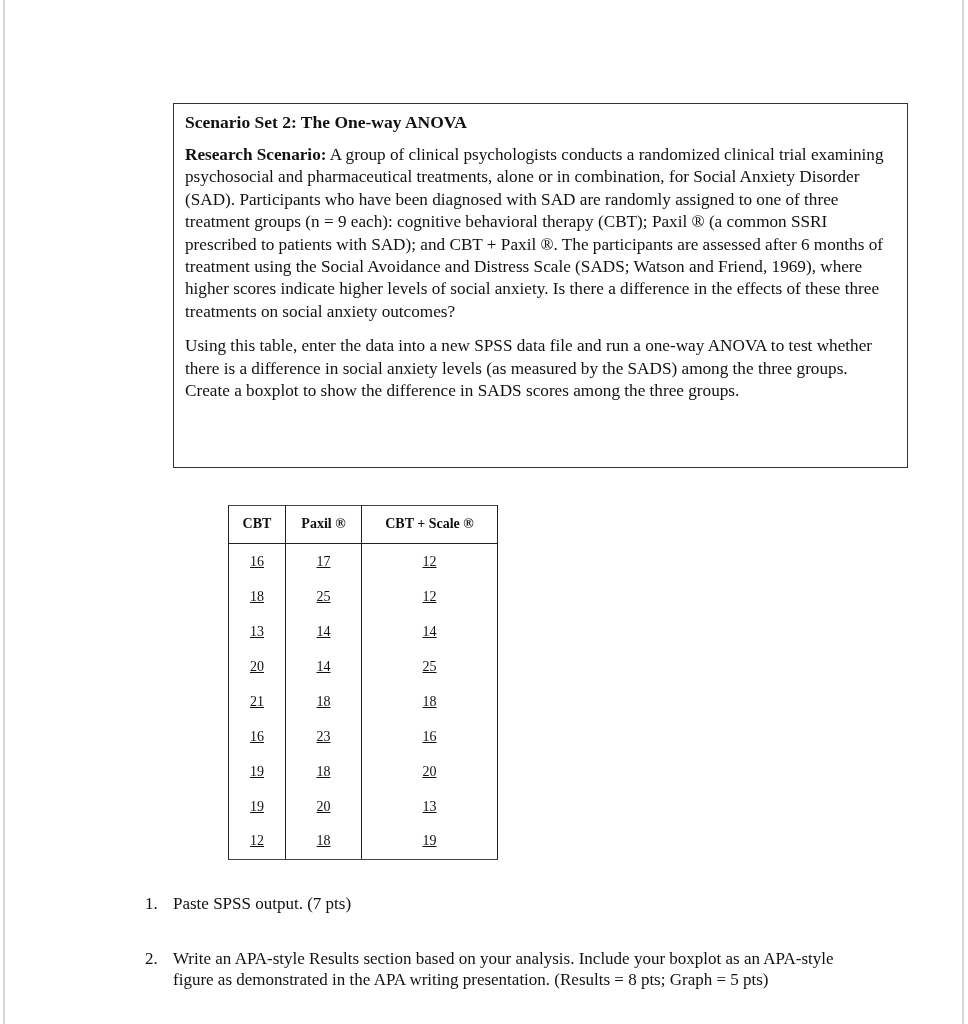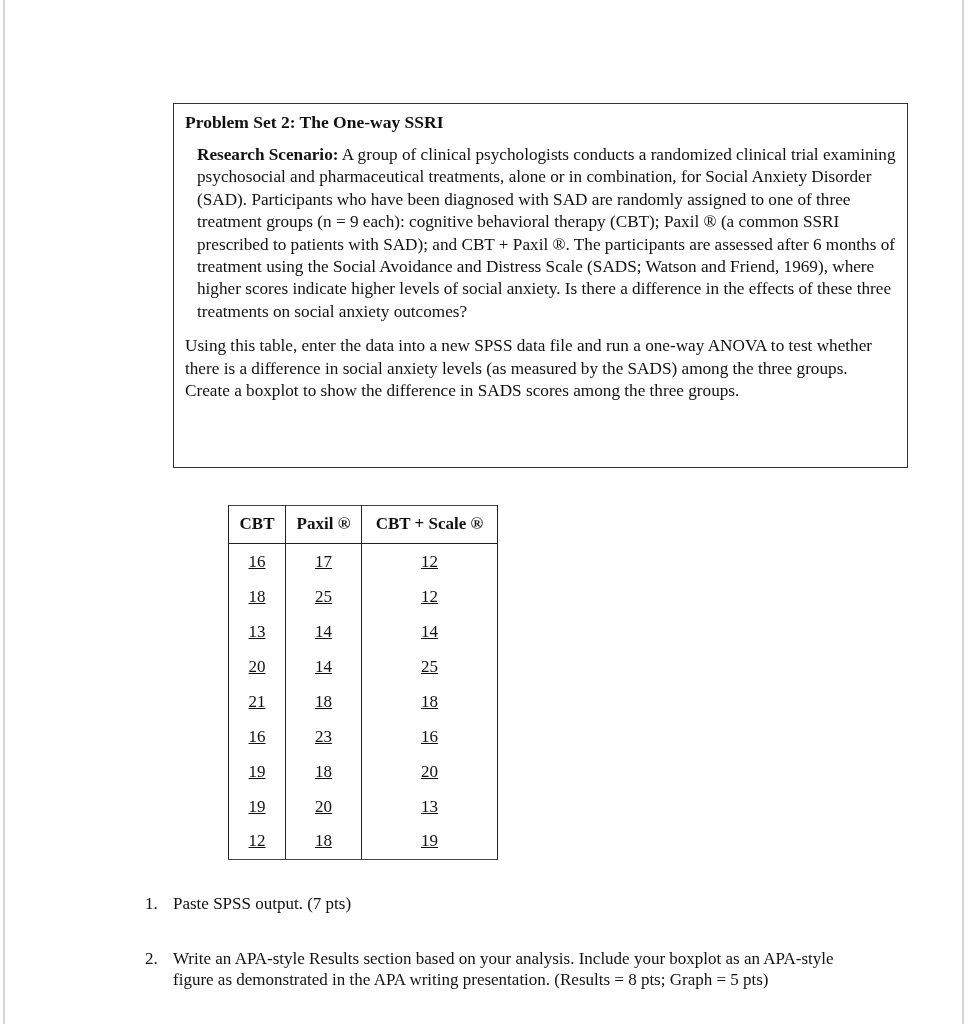--- a/index.html
+++ b/index.html
@@ -39,35 +39,35 @@
     }
     .problem-title {
       font-weight: bold;
       font-size: 17.5px;
       line-height: 22px;
       margin: 0 0 11px 0;
     }
     .scenario {
       font-size: 17.2px;
       line-height: 22.4px;
-      margin: 0 0 12px 12px;
+      margin: 0 0 12px 0;
     }
     .scenario b { font-weight: bold; }
     .instructions {
       font-weight: normal;
       font-size: 17.2px;
       line-height: 22.6px;
       margin: 0;
     }
     .data-table {
       position: absolute;
       left: 228px;
       top: 505px;
       border-collapse: collapse;
-      font-size: 17px;
+      font-size: 14px;
     }
     .data-table th, .data-table td {
       border-left: 1px solid #222222;
       border-right: 1px solid #222222;
       text-align: center;
       padding: 0;
     }
     .data-table th {
       font-weight: bold;
       height: 35px;
@@ -109,21 +109,21 @@
       flex: 1;
     }
   </style>
 </head>
 <body>
 
 <div class="page-edge-left"></div>
 <div class="page-edge-right"></div>
 
 <div class="problem-box">
-  <p class="problem-title">Problem Set 2: The One-way SSRI</p>
+  <p class="problem-title">Scenario Set 2: The One-way ANOVA</p>
   <p class="scenario"><b>Research Scenario:</b><span> A group of clinical psychologists conducts a randomized clinical trial examining psychosocial and pharmaceutical treatments, alone or in combination, for Social Anxiety Disorder (SAD). Participants who have been diagnosed with SAD are randomly assigned to one of three treatment groups (n = 9 each): cognitive behavioral therapy (CBT); Paxil ® (a common SSRI prescribed to patients with SAD); and CBT + Paxil ®. The participants are assessed after 6 months of treatment using the Social Avoidance and Distress Scale (SADS; Watson and Friend, 1969), where higher scores indicate higher levels of social anxiety. Is there a difference in the effects of these three treatments on social anxiety outcomes?</span></p>
   <p class="instructions">Using this table, enter the data into a new SPSS data file and run a one-way ANOVA to test whether there is a difference in social anxiety levels (as measured by the SADS) among the three groups. Create a boxplot to show the difference in SADS scores among the three groups.</p>
 </div>
 
 <table class="data-table">
   <thead>
     <tr>
       <th class="col-cbt">CBT</th>
       <th class="col-paxil">Paxil ®</th>
       <th class="col-combo">CBT + Scale ®</th>

